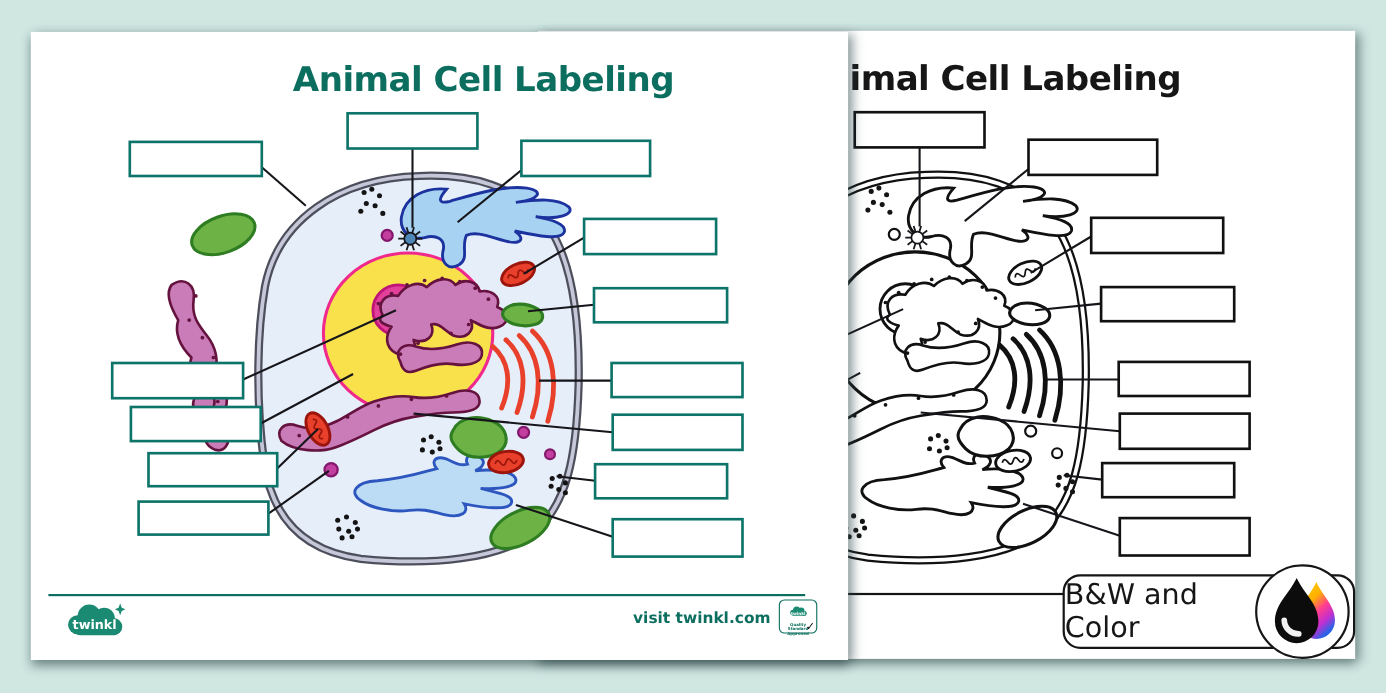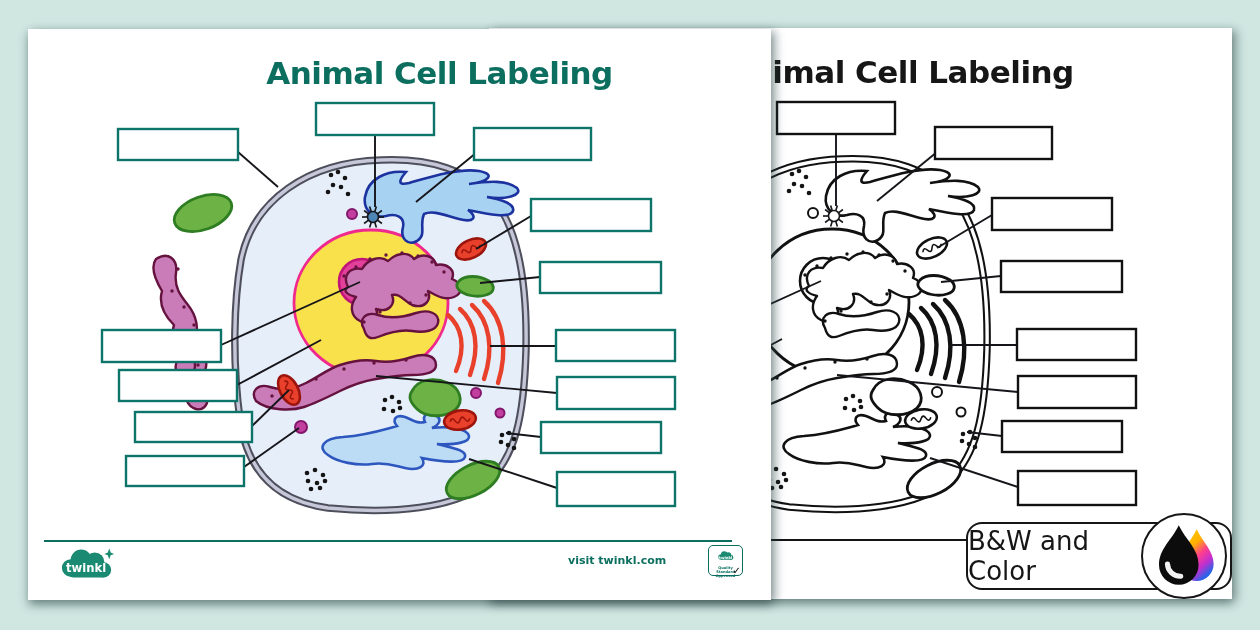--- a/index.html
+++ b/index.html
@@ -40,22 +40,22 @@
     --b1f:#fff; --b1s:#111; --b2f:#fff; --b2s:#111;
     --puf:#fff; --pus:#111;
     --ref:#fff; --res:#111; --redl:#111;
     --vef:#fff; --ves:#111; --cef:#fff;
     --box:#111;
   }
   .footer-rule{position:absolute;left:16px;top:511px;width:688px;height:0;border-top:2px solid;}
   #page-color .footer-rule{border-color:#0b6e5f;}
   #page-bw .footer-rule{border-color:#141414;}
   .visit-text{
-    position:absolute;left:540px;top:525px;width:140px;text-align:left;
-    color:#0b6e5f;font-size:11px;font-weight:bold;
+    position:absolute;left:540px;top:525px;width:140px;text-align:center;
+    color:#0b6e5f;font-size:14px;font-weight:bold;
   }
   .footer-logo{position:absolute;left:30px;top:517px;}
   .qs-badge{
     position:absolute;left:680px;top:516px;width:35px;height:31px;
     border:1.6px solid #0b6e5f;border-radius:5px;background:#fff;box-sizing:border-box;
     text-align:center;
   }
   .qs-lines{font-size:3.6px;line-height:4px;color:#0b6e5f;font-weight:bold;margin-top:1px;}
   .qs-check{position:absolute;right:1px;bottom:-1px;font-size:10px;color:#000;font-weight:bold;}
   .variant-pill{

